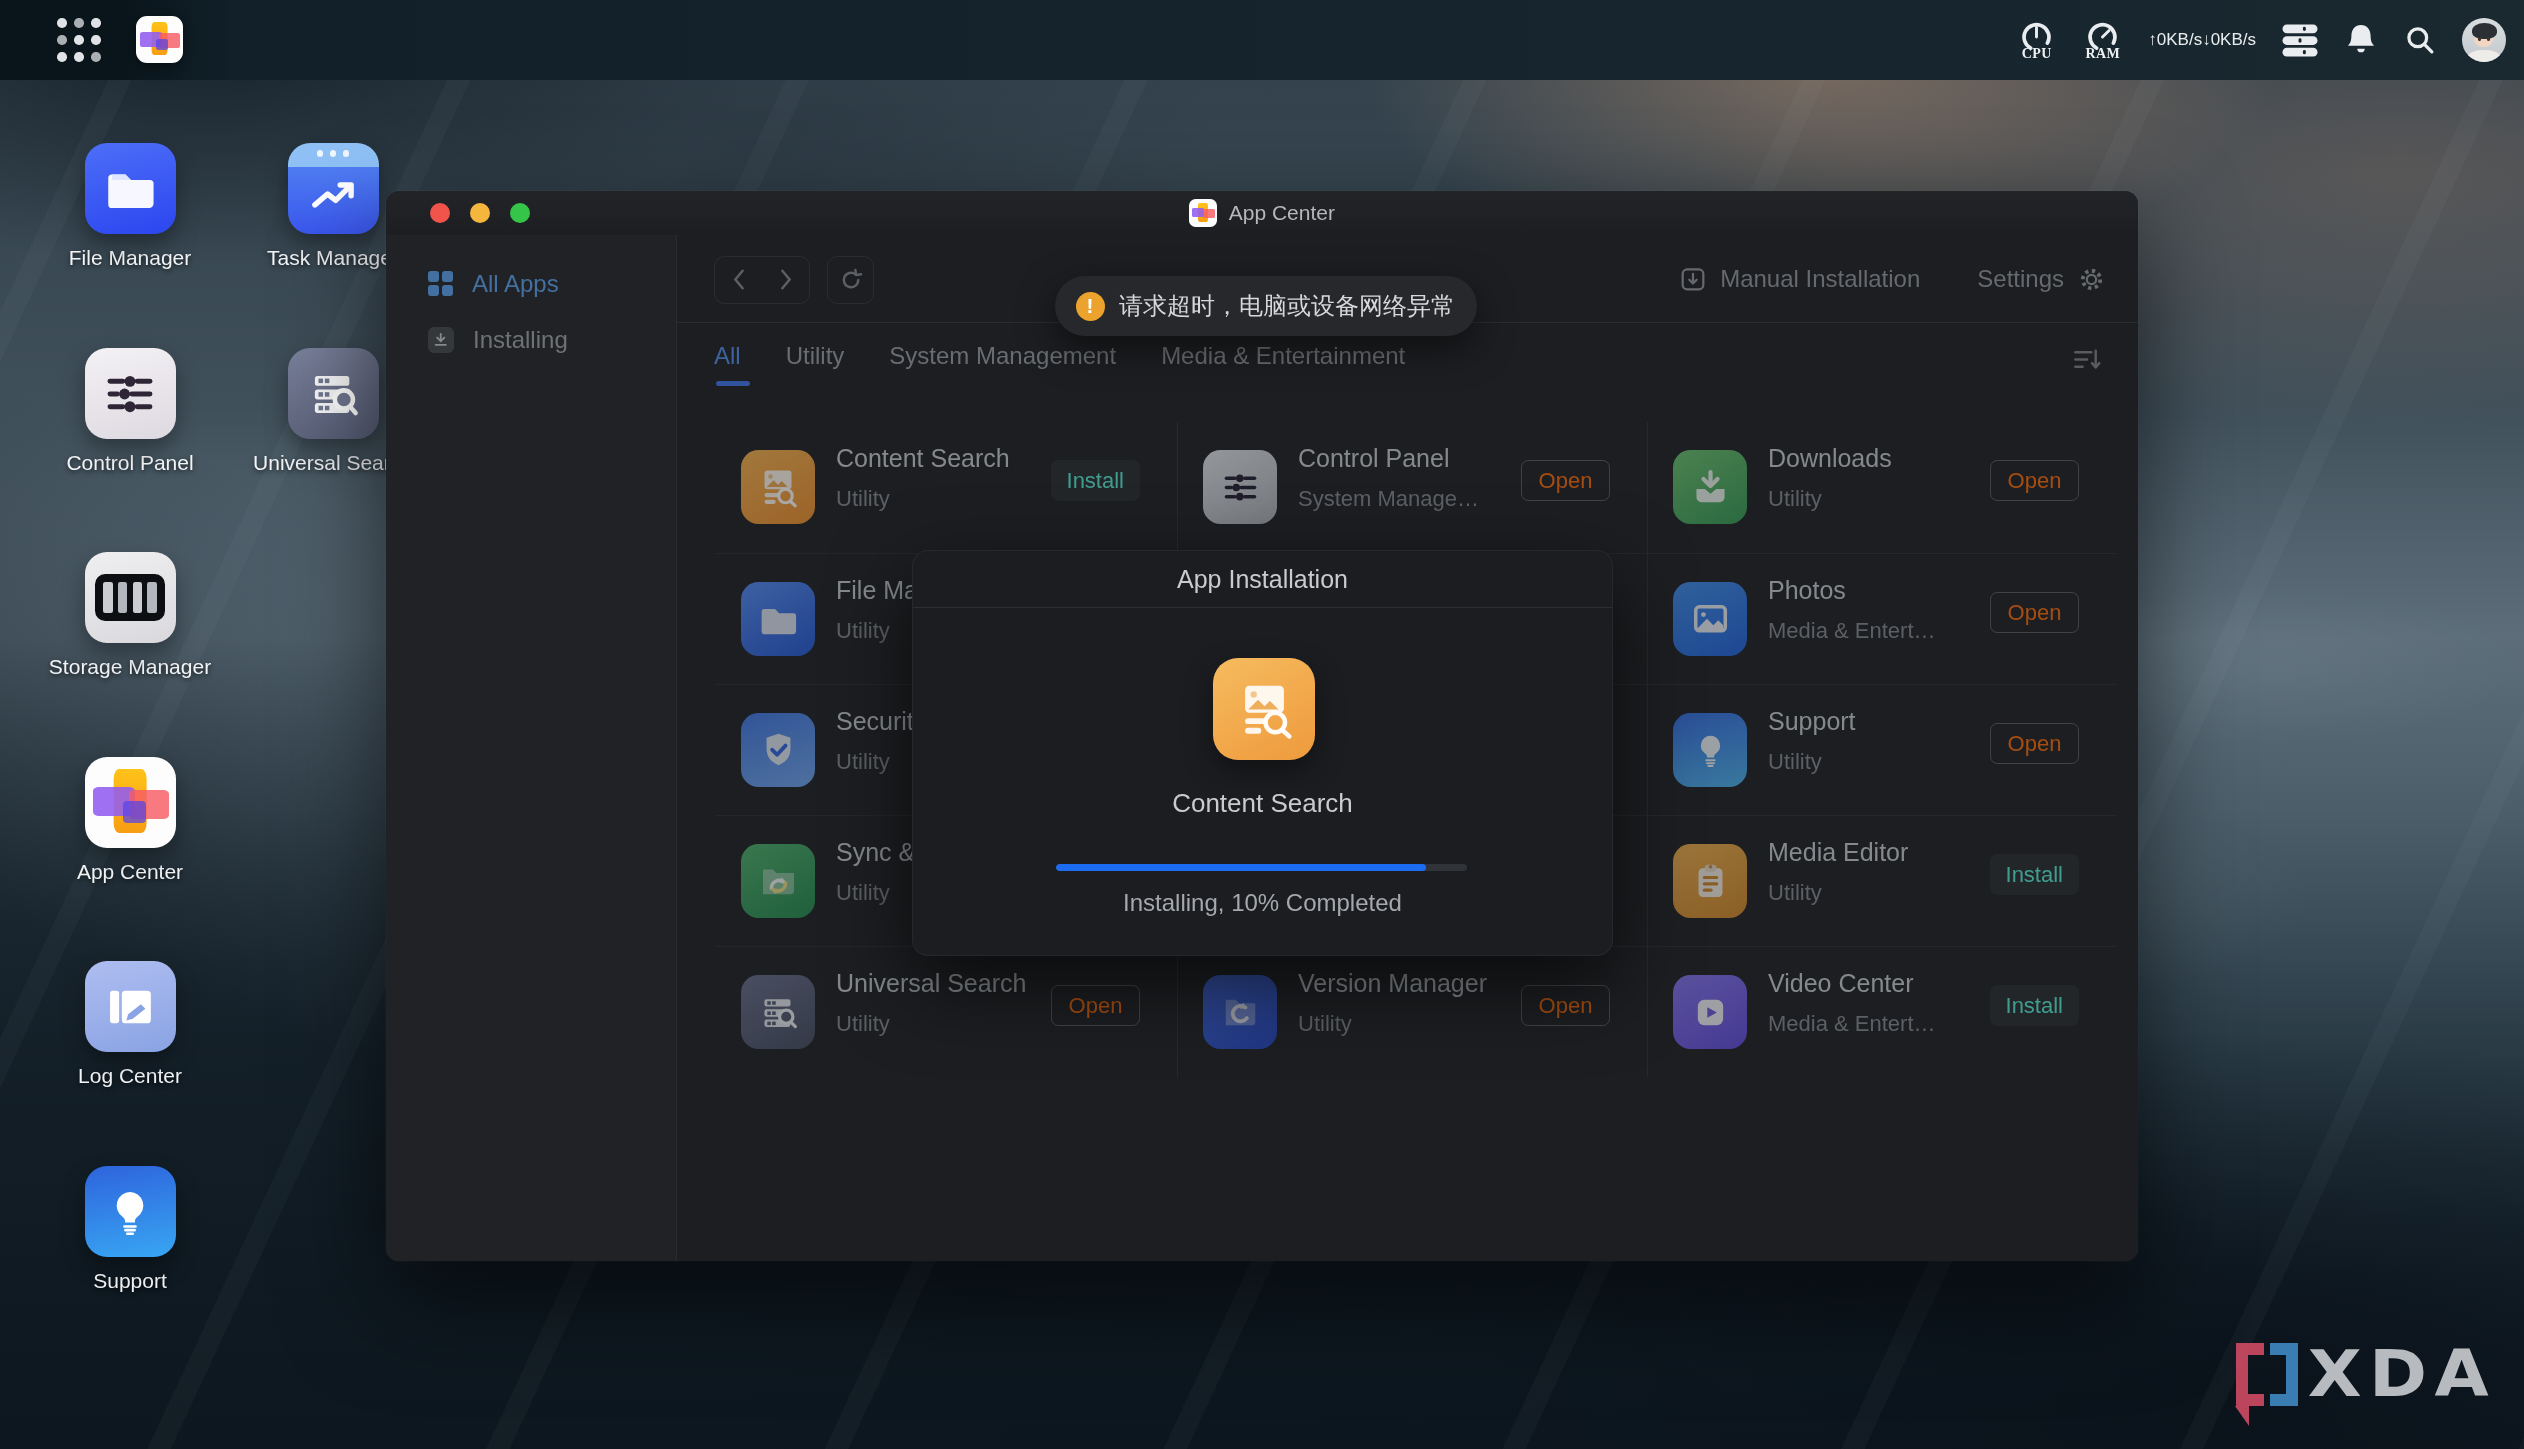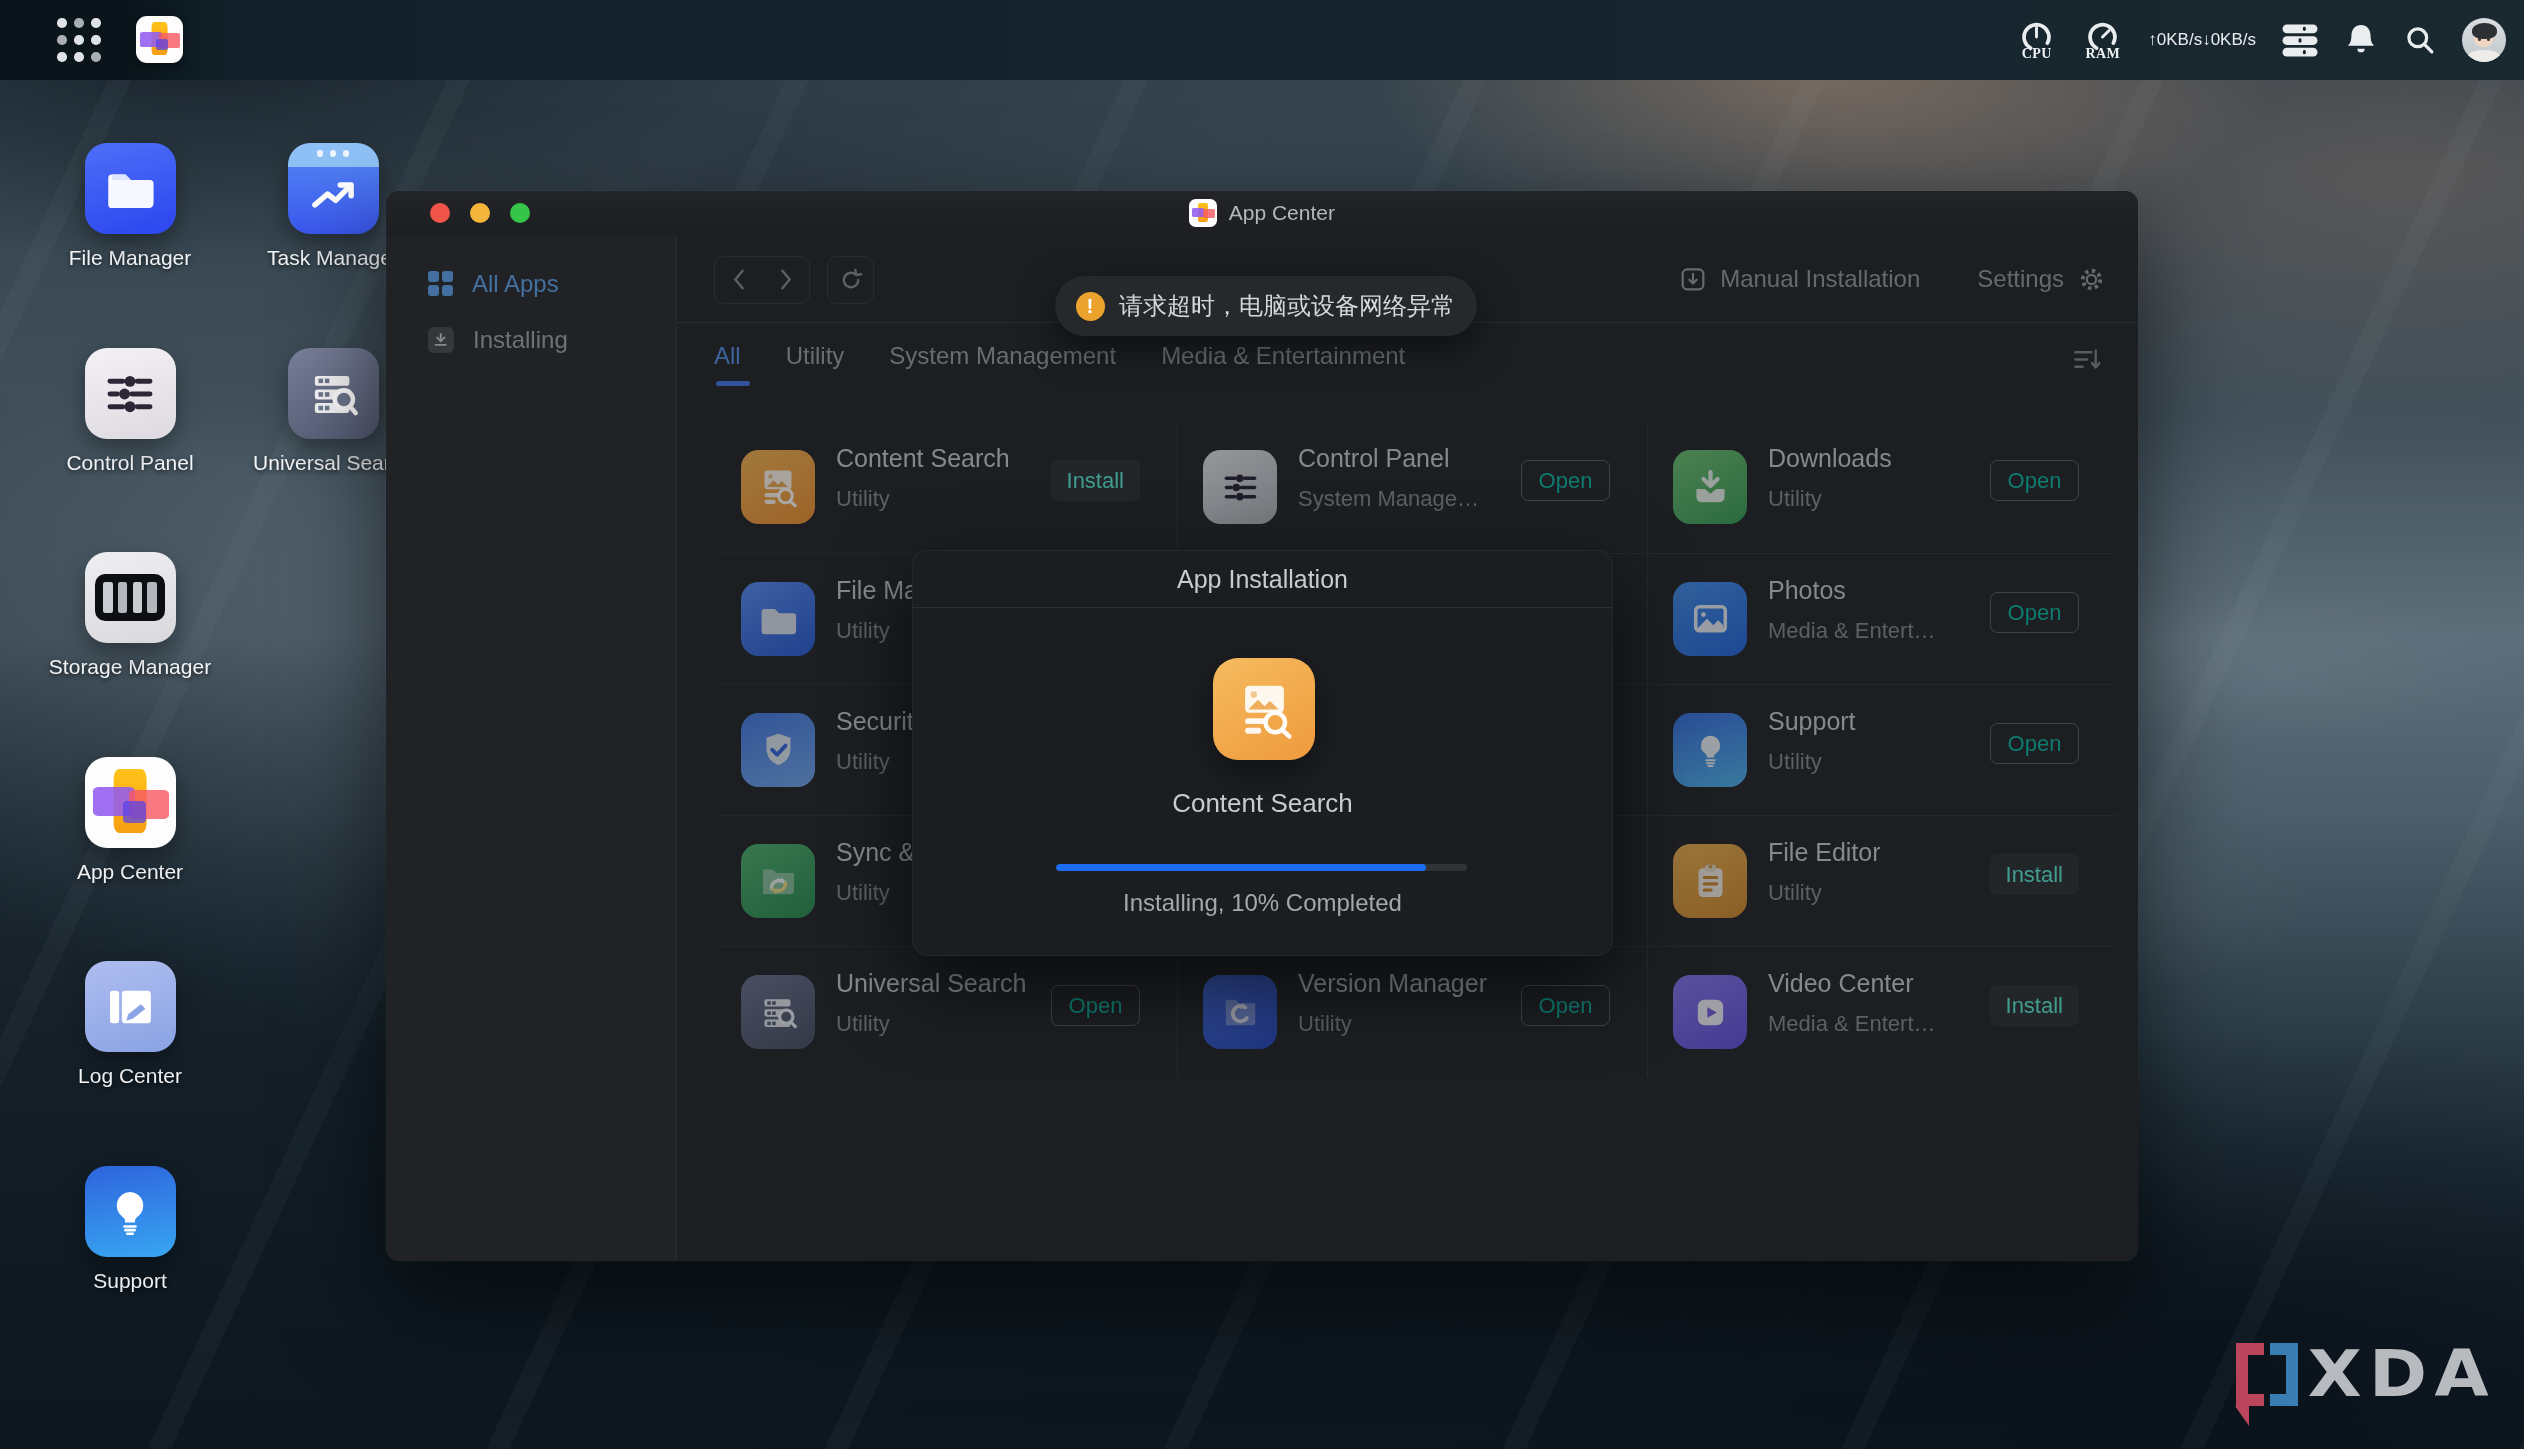--- a/index.html
+++ b/index.html
@@ -136,21 +136,21 @@
   .cell.bt { border-top:0.7px solid rgba(170,190,180,.10); }
   .card { position:absolute; inset:0; }
   .tile { position:absolute; left:25px; top:28px; width:74px; height:74px; border-radius:17.5px;
     display:flex; align-items:center; justify-content:center; }
   .meta { position:absolute; left:120px; top:22px; right:132px; }
   .app-name { font-size:25px; color:#c9cdd1; white-space:nowrap; overflow:hidden; }
   .app-cat { font-size:22px; color:#8a8e92; margin-top:13px; white-space:nowrap; overflow:hidden; }
   .btn { position:absolute; right:37px; top:38px; min-width:89px; height:41px; padding:0 16px;
     font-size:22px; border-radius:7.3px; font-family:inherit; display:flex; align-items:center;
     justify-content:center; background:transparent; border:none; }
-  .btn.open { border:1.5px solid rgba(255,255,255,.26); color:#14b8a6; }
+  .btn.open { border:1.5px solid rgba(255,255,255,.26); color:#f97316; }
   .btn.install { background:rgba(255,255,255,.06); color:#5eead4; }
 
   .t-orange { background:linear-gradient(150deg,#f4b459,#ec9438); }
   .t-gray   { background:linear-gradient(150deg,#dfe2e6,#b0b4ba); }
   .t-green  { background:linear-gradient(150deg,#72c276,#3f9e5c); }
   .t-blue   { background:linear-gradient(150deg,#5d8ff2,#2f5fd2); }
   .t-photo  { background:linear-gradient(150deg,#4a92ea,#2b6ada); }
   .t-shield { background:linear-gradient(160deg,#4a7de2,#76a8ec); }
   .t-support{ background:linear-gradient(165deg,#3f74e2,#55b4ea); }
   .t-sync   { background:linear-gradient(150deg,#55b273,#2f8e55); }
@@ -574,21 +574,21 @@
               <svg width="45" height="45" viewBox="0 0 64 64">
                     <rect x="15" y="13" width="34" height="41" rx="6" fill="#f2ece2"></rect>
                     <rect x="24" y="8" width="16" height="10" rx="4" fill="#e4d9c8"></rect>
                     <circle cx="32" cy="11" r="2.6" fill="#c89040"></circle>
                     <rect x="21" y="24" width="22" height="4.6" rx="2.3" fill="#cf8c34"></rect>
                     <rect x="21" y="33" width="22" height="4.6" rx="2.3" fill="#cf8c34"></rect>
                     <rect x="21" y="42" width="14" height="4.6" rx="2.3" fill="#cf8c34"></rect>
                   </svg>
             </div>
             <div class="meta">
-                  <div class="app-name">File Editor</div>
+                  <div class="app-name">Media Editor</div>
             <div class="app-cat">Utility</div>
                 </div>
             <button class="btn install">Install</button>
           </div>
             </div>
 
           <div class="cell bt">
               <div class="card">
             <div class="tile t-slate">
               <svg width="45" height="45" viewBox="0 0 64 64">

